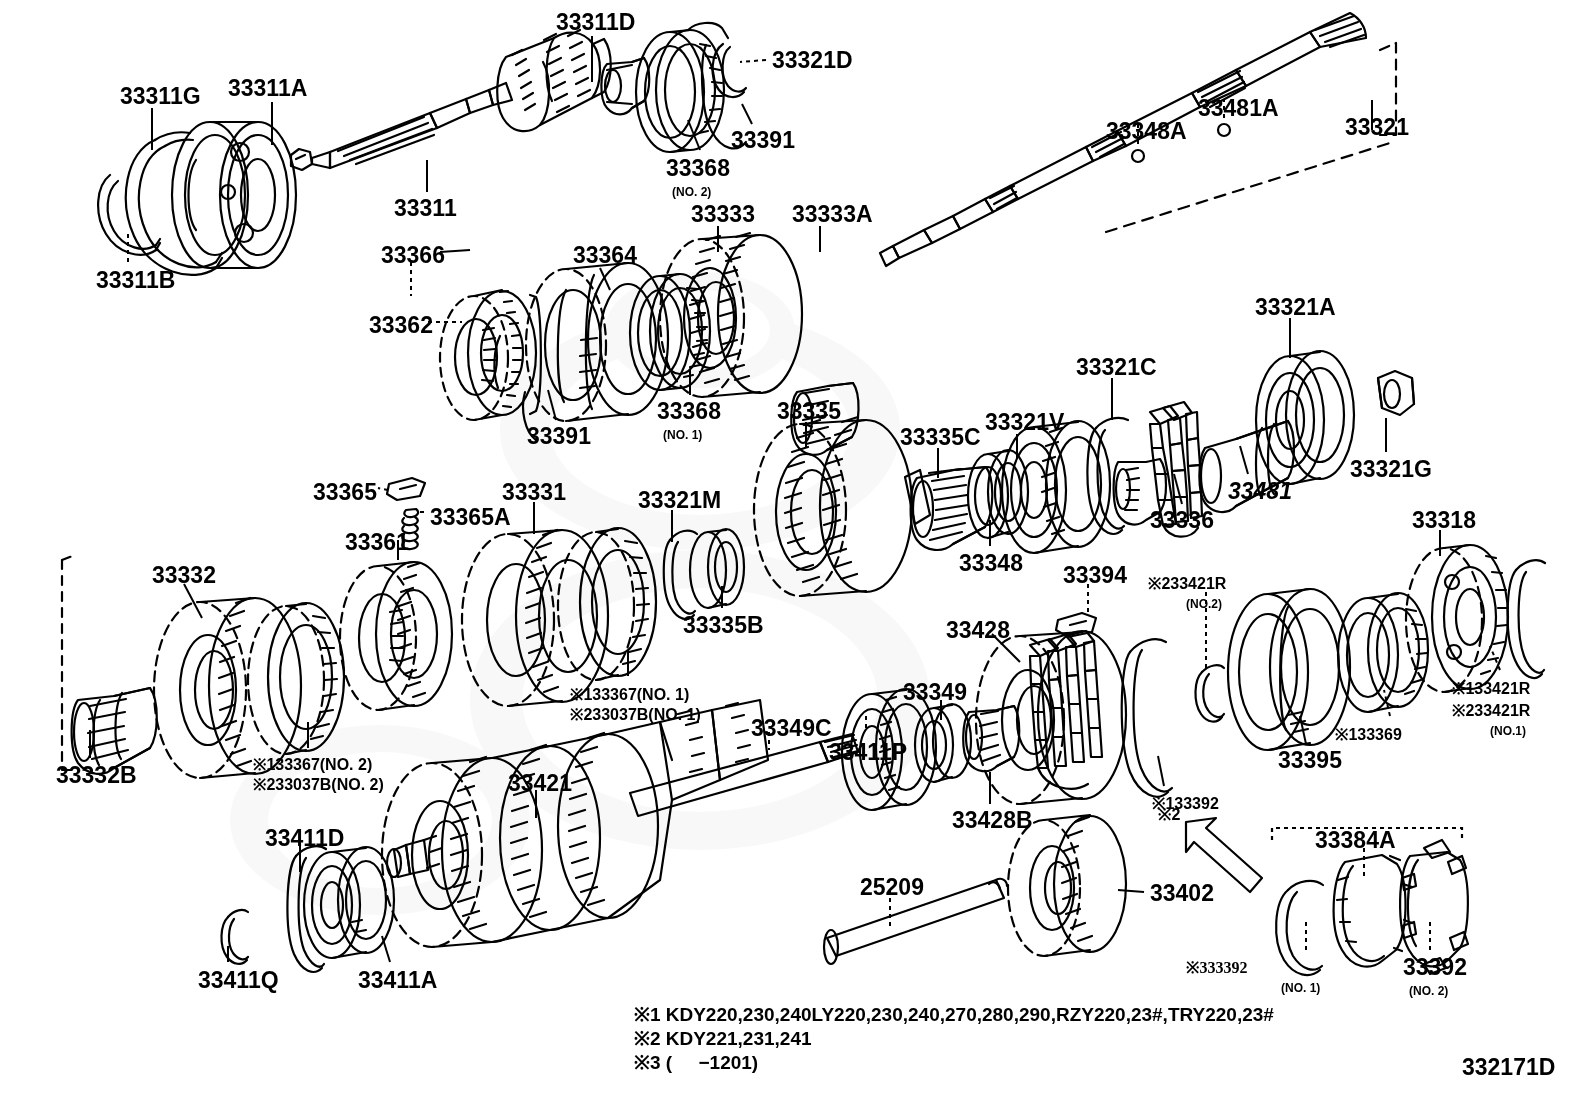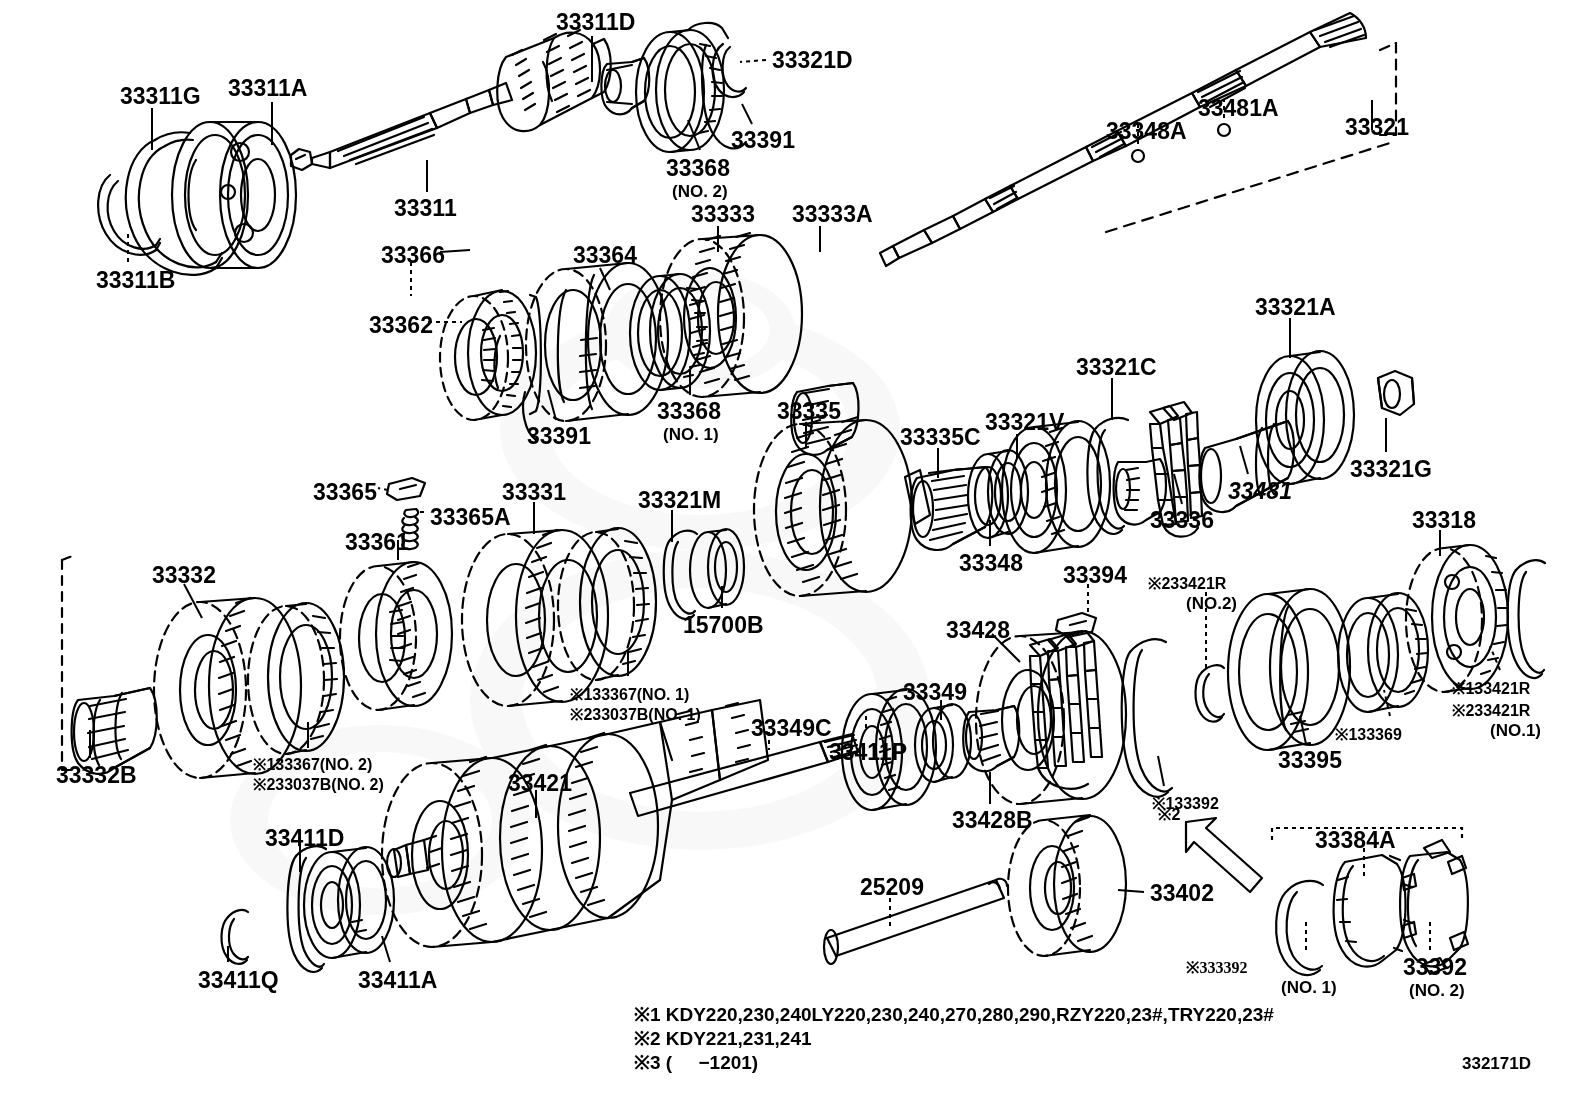--- a/index.html
+++ b/index.html
@@ -14,36 +14,36 @@
   .lbl{
     position:absolute;
     font-family:"Liberation Sans", sans-serif;
     font-weight:bold;
     font-size:23px;
     line-height:25px;
     color:#000;
     white-space:pre;
     letter-spacing:0px;
   }
-  .lbl.sub{font-size:17px;line-height:20px;}
+  .lbl.sub{font-size:12px;line-height:20px;}
   .lbl.small{font-size:16px;}
   .foot{
     position:absolute;
     font-family:"Liberation Sans", sans-serif;
     font-weight:bold;
     font-size:19px;
     line-height:25px;
     color:#000;
     white-space:pre;
   }
   .sheetid{
     position:absolute;
     font-family:"Liberation Sans", sans-serif;
     font-weight:bold;
-    font-size:17px;
+    font-size:23px;
     color:#000;
   }
   .svgwrap{position:absolute;left:0;top:0;width:1592px;height:1099px;}
 </style>
 </head>
 <body>
 
 <div id="page">
 
   <svg class="svgwrap" viewBox="0 0 1592 1099">
@@ -580,21 +580,21 @@
       <div class="lbl" style="left: 1350px; top: 457px;">33321G</div>
       <div class="lbl" style="left: 1228px; top: 479px; font-style: italic;">33481</div>
       <div class="lbl" style="left: 1150px; top: 508px;">33336</div>
       <div class="lbl" style="left: 959px; top: 551px;">33348</div>
       <div class="lbl" style="left: 1412px; top: 508px;">33318</div>
       <div class="lbl" style="left: 313px; top: 480px;">33365</div>
       <div class="lbl" style="left: 430px; top: 505px;">33365A</div>
       <div class="lbl" style="left: 345px; top: 530px;">33361</div>
       <div class="lbl" style="left: 502px; top: 480px;">33331</div>
       <div class="lbl" style="left: 638px; top: 488px;">33321M</div>
-      <div class="lbl" style="left: 683px; top: 613px;">15700B</div>
+      <div class="lbl" style="left: 683px; top: 613px;">33335B</div>
       <div class="lbl" style="left: 152px; top: 563px;">33332</div>
       <div class="lbl" style="left: 56px; top: 763px;">33332B</div>
       <div class="lbl" style="left: 1063px; top: 563px;">33394</div>
       <div class="lbl" style="left: 946px; top: 618px;">33428</div>
       <div class="lbl" style="left: 903px; top: 680px;">33349</div>
       <div class="lbl" style="left: 829px; top: 697px; margin-top: 43px;">33411P</div>
       <div class="lbl" style="left: 751px; top: 716px;">33349C</div>
       <div class="lbl" style="left: 952px; top: 808px;">33428B</div>
       <div class="lbl" style="left: 508px; top: 771px;">33421</div>
       <div class="lbl" style="left: 265px; top: 826px;">33411D</div>

